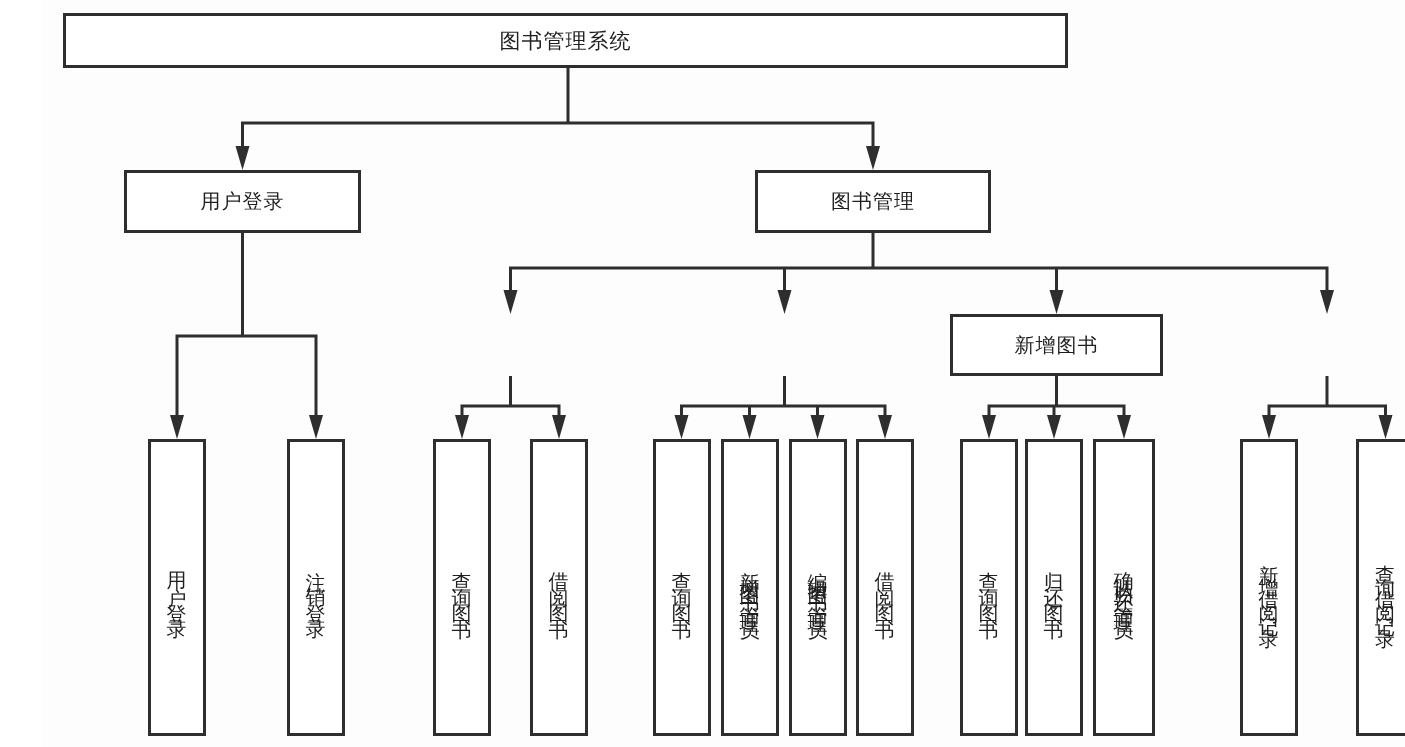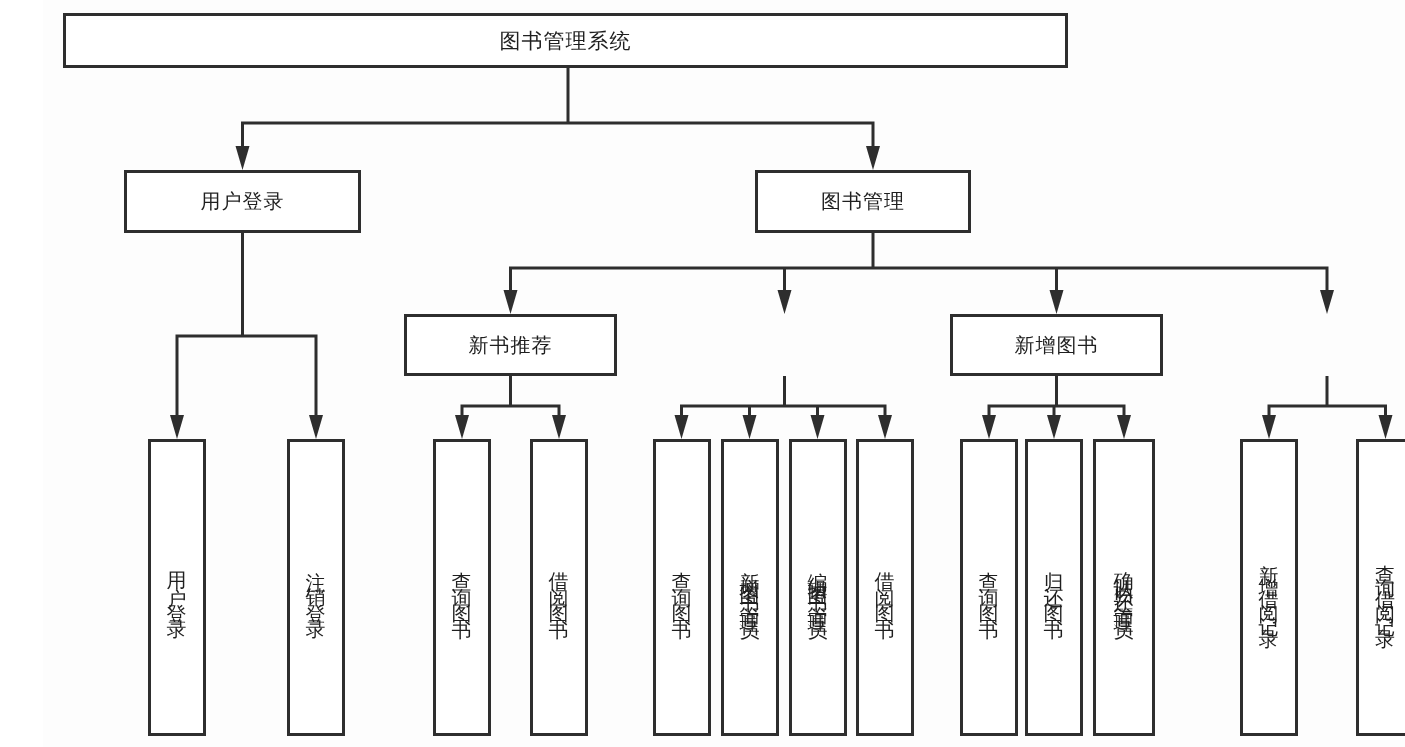--- a/index.html
+++ b/index.html
@@ -91,27 +91,24 @@
     </g>
   </svg>
 
   <div class="box root" style="left:20px;top:13px;width:1005px;height:55px">
     <span class="hlabel">图书管理系统</span>
   </div>
 
   <div class="box" style="left:81px;top:170px;width:237px;height:63px">
     <span class="hlabel">用户登录</span>
   </div>
-  <div class="box" style="left:712px;top:170px;width:216px;height:63px">
+  <div class="box" style="left:712px;top:170px;width:236px;height:63px">
     <span class="hlabel">图书管理</span>
   </div>
 
-  <div class="box" style="left:361px;top:314px;width:213px;height:62px">
-    <span class="hlabel">新书推荐</span>
-  </div>
   <div class="box" style="left:907px;top:314px;width:213px;height:62px">
     <span class="hlabel">新增图书</span>
   </div>
 
   <div class="box" style="left:105px;top:439px;width:58px;height:297px">
     <span class="vtext" style="letter-spacing: 16px;">用户登录</span>
   </div>
   <div class="box" style="left:244px;top:439px;width:58px;height:297px">
     <span class="vtext" style="letter-spacing: 16px;">注销登录</span>
   </div>

